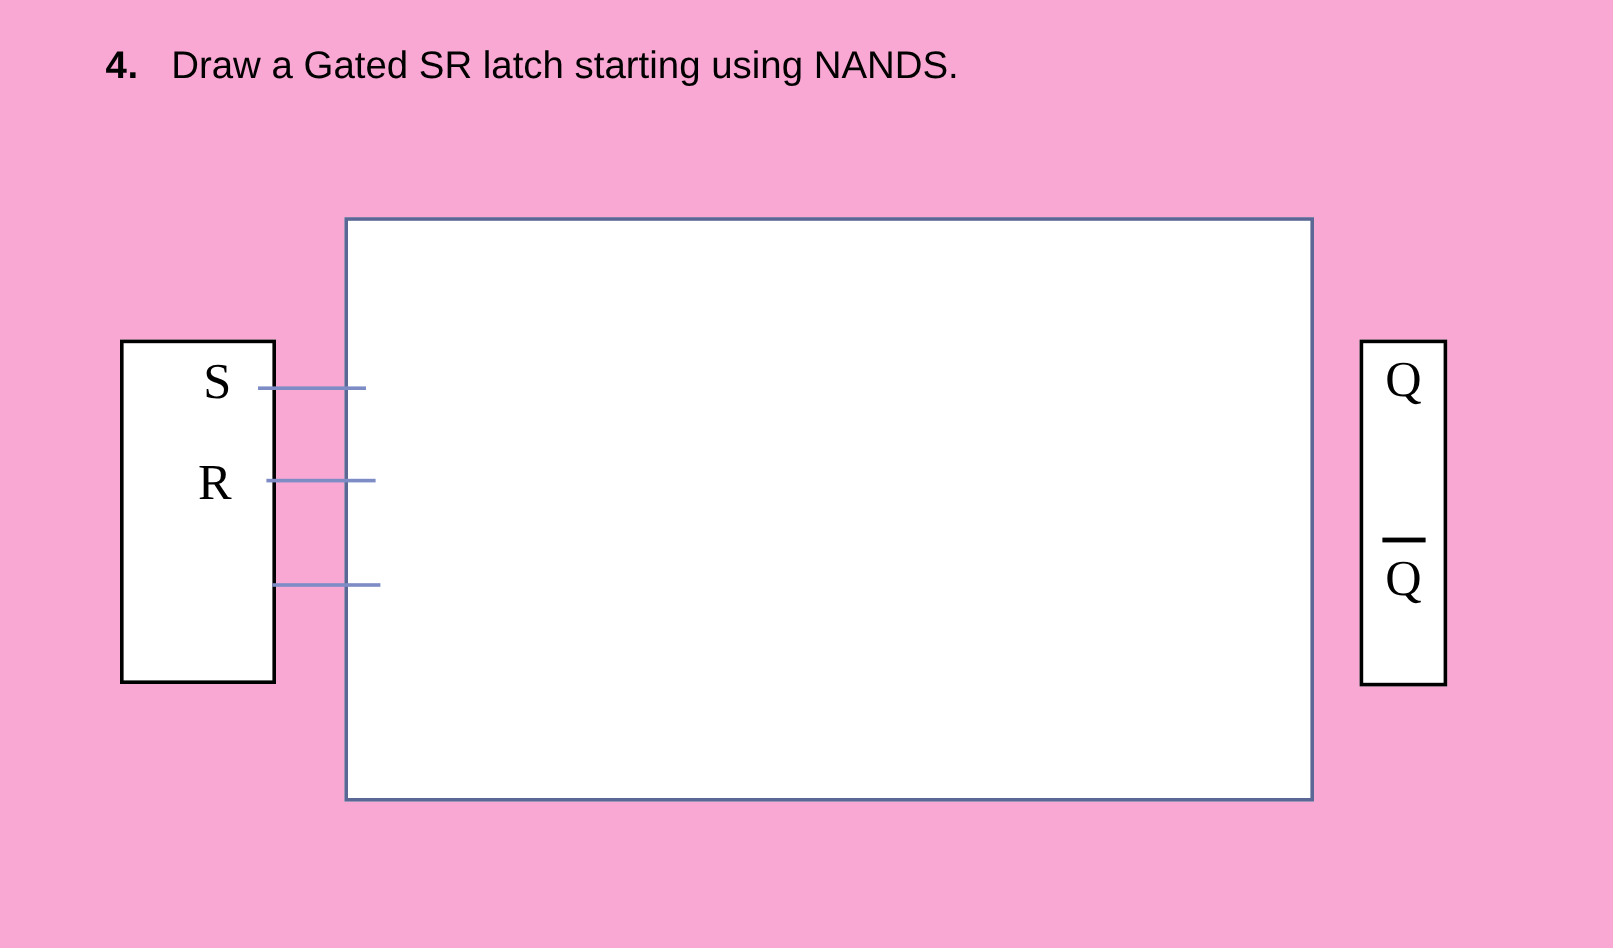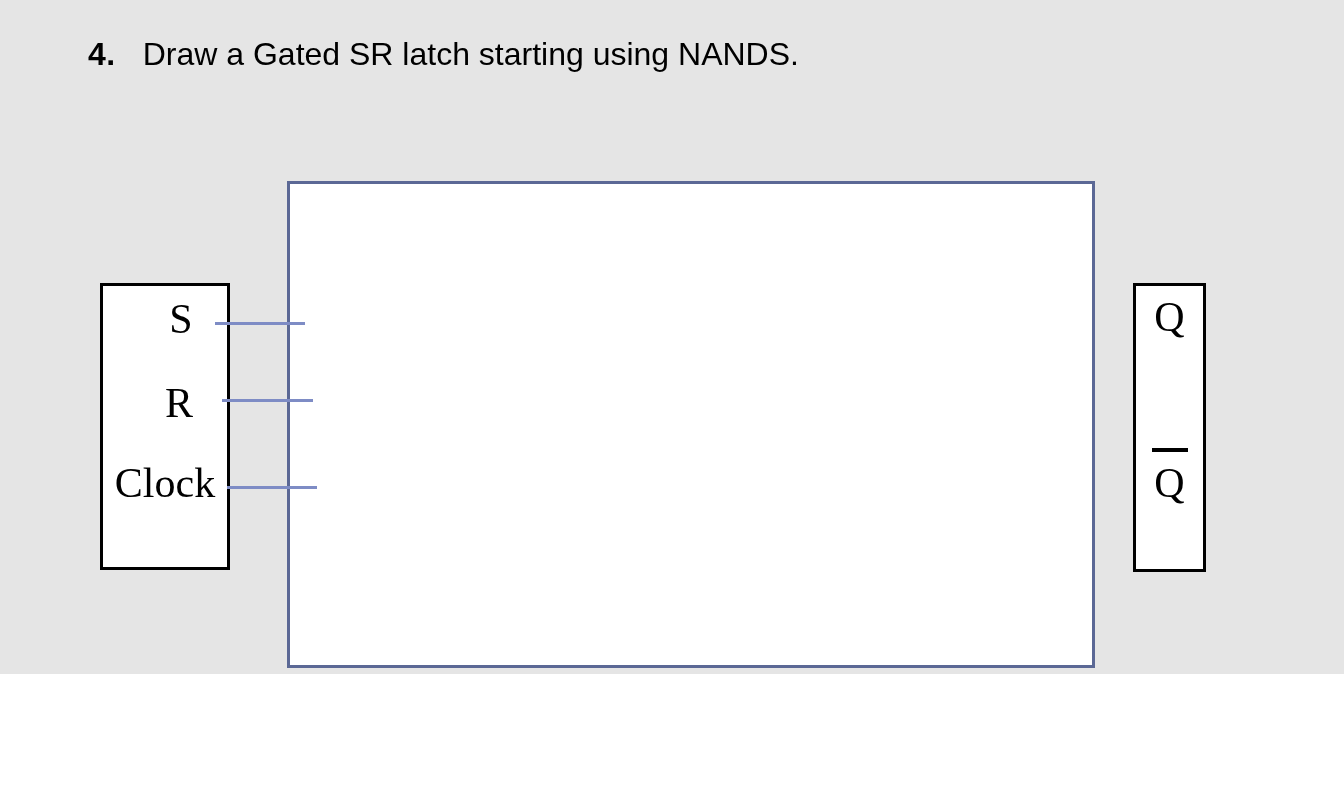--- a/index.html
+++ b/index.html
@@ -1,21 +1,21 @@
 <!DOCTYPE html>
 <html><head>
 <meta charset="utf-8">
 <style>
   * { margin: 0; padding: 0; box-sizing: border-box; }
   html, body { background: #ffffff; }
   .page {
     position: relative;
     width: 1344px;
-    height: 674px;
-    background: #e5e5e5;
+    height: 790px;
+    background: #f9a8d4;
     overflow: hidden;
     font-family: "Liberation Sans", sans-serif;
   }
 
   
   .question {
     position: absolute;
     left: 88px;
     top: 38px;
     font-size: 32px;
@@ -121,21 +121,20 @@
 
   <div class="question">
     <span class="qnum">4.</span><span>Draw a Gated SR latch starting using NANDS.</span>
   </div>
 
   <div class="drawing-area"></div>
 
   <div class="inputs-box">
     <div class="io-label input-s">S</div>
     <div class="io-label input-r">R</div>
-    <div class="io-label input-clock">Clock</div>
   </div>
 
   <div class="wire wire-s"></div>
   <div class="wire wire-r"></div>
   <div class="wire wire-clock"></div>
 
   <div class="outputs-box">
     <div class="io-label output-q">Q</div>
     <div class="qbar-group">
       <div class="overbar"></div>

